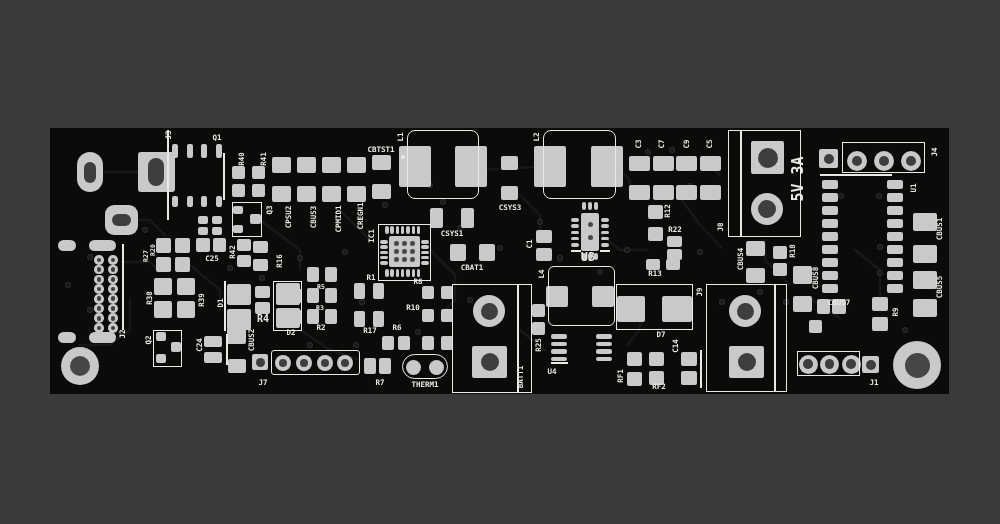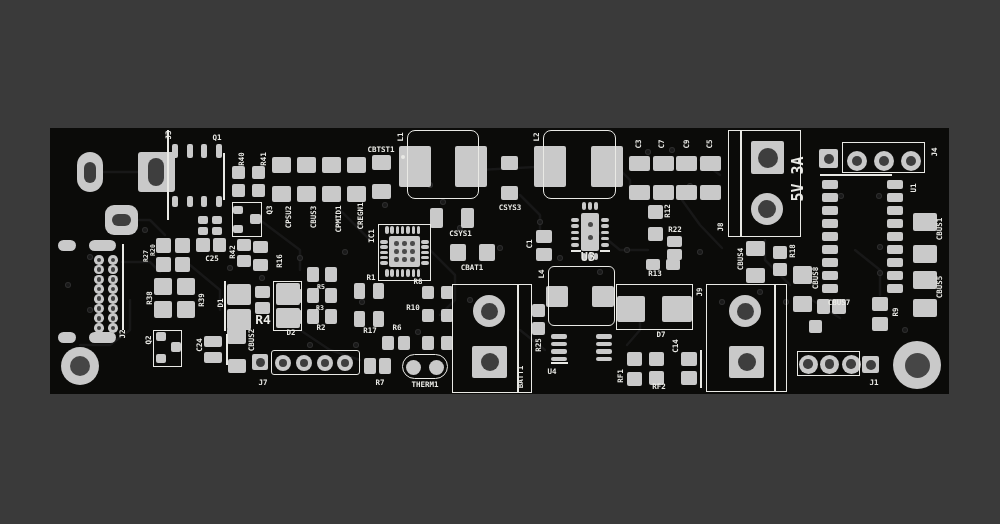--- a/index.html
+++ b/index.html
@@ -443,21 +443,21 @@
     <div class="lbl" style="left: 270px; top: 210px; font-size: 7.5px; transform: translate(-50%, -50%) rotate(-90deg);">Q3</div>
     <div class="lbl" style="left: 289px; top: 217px; font-size: 7.5px; transform: translate(-50%, -50%) rotate(-90deg);">CPSU2</div>
     <div class="lbl" style="left: 314px; top: 217px; font-size: 7.5px; transform: translate(-50%, -50%) rotate(-90deg);">CBUS3</div>
     <div class="lbl" style="left: 339px; top: 219px; font-size: 7.5px; transform: translate(-50%, -50%) rotate(-90deg);">CPMID1</div>
     <div class="lbl" style="left: 361px; top: 216px; font-size: 7.5px; transform: translate(-50%, -50%) rotate(-90deg);">CREGN1</div>
     <div class="lbl" style="left: 372px; top: 236px; font-size: 7.5px; transform: translate(-50%, -50%) rotate(-90deg);">IC1</div>
     <div class="lbl" style="left: 381px; top: 150px; font-size: 7.5px; transform: translate(-50%, -50%) rotate(0deg);">CBTST1</div>
     <div class="lbl" style="left: 401px; top: 137px; font-size: 7.5px; transform: translate(-50%, -50%) rotate(-90deg);">L1</div>
     <div class="lbl" style="left: 537px; top: 137px; font-size: 7.5px; transform: translate(-50%, -50%) rotate(-90deg);">L2</div>
     <div class="lbl" style="left: 510px; top: 208px; font-size: 7.5px; transform: translate(-50%, -50%) rotate(0deg);">CSYS3</div>
-    <div class="lbl" style="left: 452px; top: 234px; font-size: 7.5px; transform: translate(-50%, -50%) rotate(0deg); padding-left: 17px;">CSYS1</div>
+    <div class="lbl" style="left: 452px; top: 234px; font-size: 7.5px; transform: translate(-50%, -50%) rotate(0deg);">CSYS1</div>
     <div class="lbl" style="left: 472px; top: 268px; font-size: 7.5px; transform: translate(-50%, -50%) rotate(0deg);">CBAT1</div>
     <div class="lbl" style="left: 530px; top: 244px; font-size: 7.5px; transform: translate(-50%, -50%) rotate(-90deg);">C1</div>
     <div class="lbl" style="left: 588px; top: 257px; font-size: 12px; transform: translate(-50%, -50%) rotate(0deg);">U3</div>
     <div class="lbl" style="left: 639px; top: 144px; font-size: 7.5px; transform: translate(-50%, -50%) rotate(-90deg);">C3</div>
     <div class="lbl" style="left: 662px; top: 144px; font-size: 7.5px; transform: translate(-50%, -50%) rotate(-90deg);">C7</div>
     <div class="lbl" style="left: 687px; top: 144px; font-size: 7.5px; transform: translate(-50%, -50%) rotate(-90deg);">C9</div>
     <div class="lbl" style="left: 710px; top: 144px; font-size: 7.5px; transform: translate(-50%, -50%) rotate(-90deg);">C5</div>
     <div class="lbl" style="left: 668px; top: 211px; font-size: 7.5px; transform: translate(-50%, -50%) rotate(-90deg);">R12</div>
     <div class="lbl" style="left: 675px; top: 230px; font-size: 7.5px; transform: translate(-50%, -50%) rotate(0deg);">R22</div>
     <div class="lbl" style="left: 655px; top: 274px; font-size: 7.5px; transform: translate(-50%, -50%) rotate(0deg);">R13</div>
@@ -476,21 +476,21 @@
     <div class="lbl" style="left: 874px; top: 383px; font-size: 7.5px; transform: translate(-50%, -50%) rotate(0deg);">J1</div>
     <div class="lbl" style="left: 123px; top: 334px; font-size: 7.5px; transform: translate(-50%, -50%) rotate(-90deg);">J2</div>
     <div class="lbl" style="left: 146px; top: 256px; font-size: 6.5px; transform: translate(-50%, -50%) rotate(-90deg);">R27</div>
     <div class="lbl" style="left: 153px; top: 250px; font-size: 6.5px; transform: translate(-50%, -50%) rotate(-90deg);">R20</div>
     <div class="lbl" style="left: 212px; top: 259px; font-size: 7.5px; transform: translate(-50%, -50%) rotate(0deg);">C25</div>
     <div class="lbl" style="left: 233px; top: 252px; font-size: 7.5px; transform: translate(-50%, -50%) rotate(-90deg);">R42</div>
     <div class="lbl" style="left: 280px; top: 261px; font-size: 7.5px; transform: translate(-50%, -50%) rotate(-90deg);">R16</div>
     <div class="lbl" style="left: 150px; top: 298px; font-size: 7.5px; transform: translate(-50%, -50%) rotate(-90deg);">R38</div>
     <div class="lbl" style="left: 202px; top: 300px; font-size: 7.5px; transform: translate(-50%, -50%) rotate(-90deg);">R39</div>
     <div class="lbl" style="left: 221px; top: 303px; font-size: 7.5px; transform: translate(-50%, -50%) rotate(-90deg);">D1</div>
-    <div class="lbl" style="left: 263px; top: 319px; font-size: 13px; transform: translate(-50%, -50%) rotate(0deg);">R4</div>
+    <div class="lbl" style="left: 263px; top: 319px; font-size: 10px; transform: translate(-50%, -50%) rotate(0deg);">R4</div>
     <div class="lbl" style="left: 291px; top: 333px; font-size: 7.5px; transform: translate(-50%, -50%) rotate(0deg);">D2</div>
     <div class="lbl" style="left: 252px; top: 340px; font-size: 7.5px; transform: translate(-50%, -50%) rotate(-90deg);">CBUS2</div>
     <div class="lbl" style="left: 149px; top: 340px; font-size: 7.5px; transform: translate(-50%, -50%) rotate(-90deg);">Q2</div>
     <div class="lbl" style="left: 200px; top: 345px; font-size: 7.5px; transform: translate(-50%, -50%) rotate(-90deg);">C24</div>
     <div class="lbl" style="left: 263px; top: 383px; font-size: 7.5px; transform: translate(-50%, -50%) rotate(0deg);">J7</div>
     <div class="lbl" style="left: 380px; top: 383px; font-size: 7.5px; transform: translate(-50%, -50%) rotate(0deg);">R7</div>
     <div class="lbl" style="left: 425px; top: 385px; font-size: 7.5px; transform: translate(-50%, -50%) rotate(0deg);">THERM1</div>
     <div class="lbl" style="left: 521px; top: 377px; font-size: 7.5px; transform: translate(-50%, -50%) rotate(-90deg);">BATT1</div>
     <div class="lbl" style="left: 371px; top: 278px; font-size: 7.5px; transform: translate(-50%, -50%) rotate(0deg);">R1</div>
     <div class="lbl" style="left: 321px; top: 287px; font-size: 6.5px; transform: translate(-50%, -50%) rotate(0deg);">R5</div>

